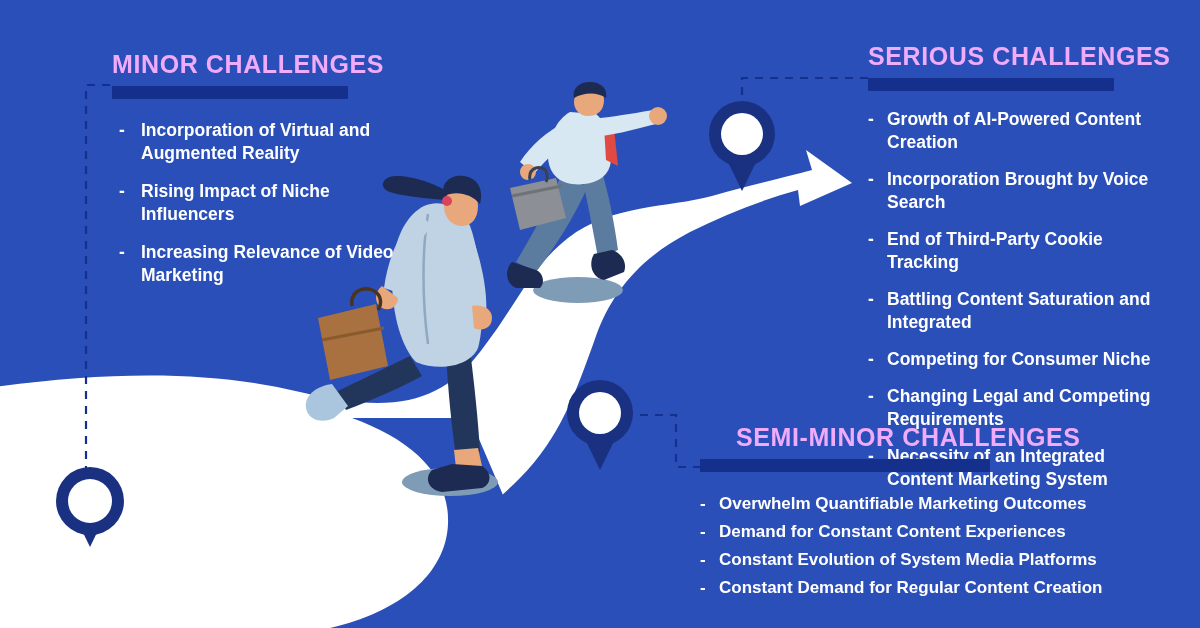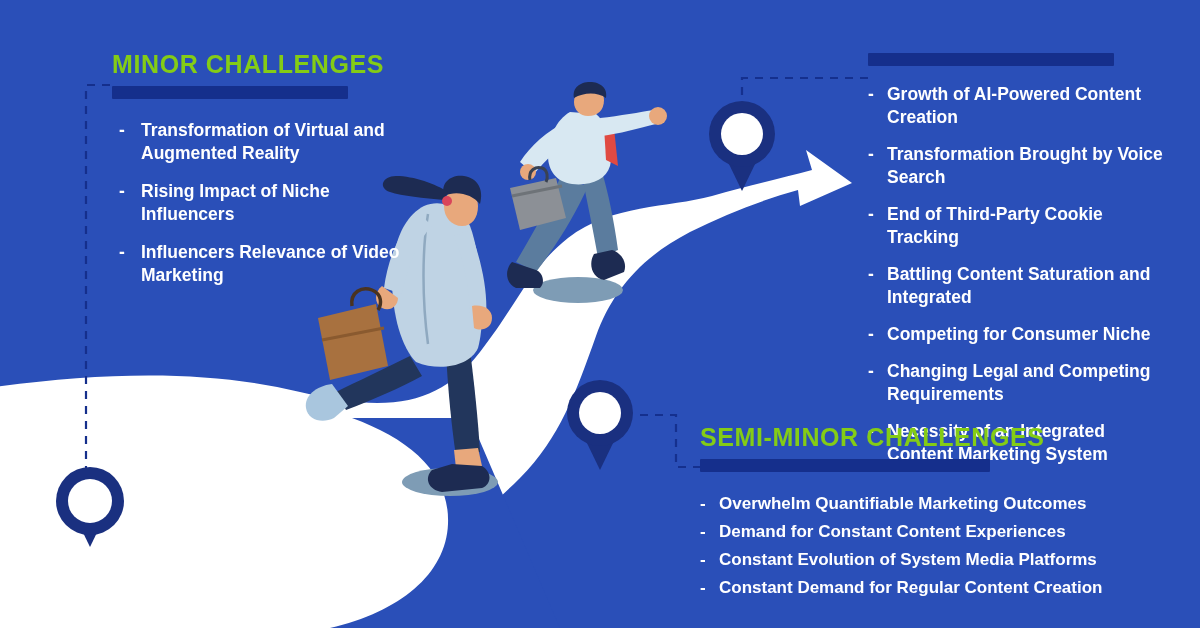--- a/index.html
+++ b/index.html
@@ -8,21 +8,21 @@
     font-family:"Liberation Sans", sans-serif;
     background:#2A4FB8;
     position:relative;
   }
   #stage { position:absolute; inset:0; width:1200px; height:628px; }
   #art { position:absolute; left:0; top:0; width:1200px; height:628px; }
 
   .block { position:absolute; }
 
   .sec-title {
-    color:#84cc16;
+    color:#f0abfc;
     font-weight:bold;
     letter-spacing:0.6px;
     white-space:nowrap;
     line-height:1;
   }
   .underbar {
     background:#152F8C;
     height:13px;
     margin-top:9px;
     border-radius:1px;
@@ -52,21 +52,21 @@
   
   #serious { left:868px; top:44px; width:300px; }
   #serious .sec-title { font-size:25px; }
   #serious .underbar { width:246px; }
   #serious ul.items { margin-top:17px; }
   #serious ul.items li { font-size:17.5px; line-height:23px; margin-bottom:14px; }
   #serious ul.items li .dash { width:19px; }
 
   
   #semi { left:700px; top:425px; width:420px; }
-  #semi .sec-title { font-size:25px; }
+  #semi .sec-title { font-size:25px;margin-left:36px; }
   #semi .underbar { width:290px; }
   #semi ul.items { margin-top:20px; }
   #semi ul.items li { font-size:17px; line-height:24px; margin-bottom:4px; }
   #semi ul.items li .dash { width:19px; }
 </style>
 </head>
 <body>
 
 <div id="stage">
 
@@ -188,43 +188,44 @@
       </g>
     </g>
   </svg>
 
   <div class="block" id="minor">
     <div class="sec-title">MINOR CHALLENGES</div>
     <div class="underbar"></div>
     <ul class="items">
       <li>
           <span class="dash">-</span>
-          <span class="txt">Transformation of Virtual and Augmented Reality</span>
+          <span class="txt">Incorporation of Virtual and Augmented Reality</span>
         </li>
       <li>
           <span class="dash">-</span>
           <span class="txt">Rising Impact of Niche Influencers</span>
         </li>
       <li>
           <span class="dash">-</span>
-          <span class="txt">Influencers Relevance of Video Marketing</span>
+          <span class="txt">Increasing Relevance of Video Marketing</span>
         </li>
     </ul>
   </div>
 
   <div class="block" id="serious">
+    <div class="sec-title">SERIOUS CHALLENGES</div>
     <div class="underbar"></div>
     <ul class="items">
       <li>
           <span class="dash">-</span>
           <span class="txt">Growth of AI-Powered Content Creation</span>
         </li>
       <li>
           <span class="dash">-</span>
-          <span class="txt">Transformation Brought by Voice Search</span>
+          <span class="txt">Incorporation Brought by Voice Search</span>
         </li>
       <li>
           <span class="dash">-</span>
           <span class="txt">End of Third-Party Cookie Tracking</span>
         </li>
       <li>
           <span class="dash">-</span>
           <span class="txt">Battling Content Saturation and Integrated</span>
         </li>
       <li>

